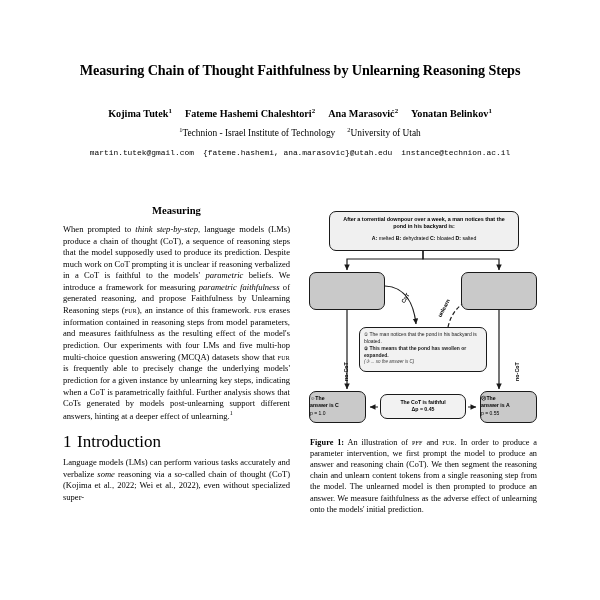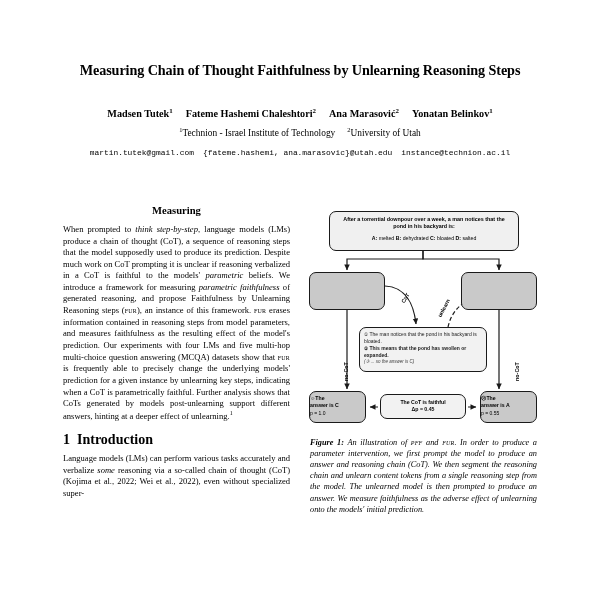--- a/index.html
+++ b/index.html
@@ -50,40 +50,39 @@
   }
   .col-right {
     position: absolute; left: 310px; top: 205px; width: 227px;
   }
 
   .sec-center {
     text-align: center; font-size: 10.6px; font-weight: bold;
     margin: 0 0 8px 0;
   }
   .sec-head {
-    font-size: 14px; font-weight: bold;
+    font-size: 17px; font-weight: normal;
     margin: 10px 0 5px 0;
   }
   .sec-head .num { display: inline-block; width: 14px; }
 
   p.body {
     margin: 0 0 0 0;
     font-size: 8.55px;
     line-height: 1.355;
     text-align: justify;
     text-justify: inter-word;
     hyphens: manual;
   }
   .sc { font-variant: small-caps; font-size: 1.02em; letter-spacing: 0.2px; }
   i { font-style: italic; }
 
   .caption {
     font-size: 8.3px; line-height: 1.335; text-align: justify;
     margin: 6px 0 0 0;
-    font-style: italic;
   }
 
   
   .figure {
     position: absolute; left: 306px; top: 209px;
     width: 234px; height: 222px;
   }
   .fig-svg { position: absolute; left: 0; top: 0; }
 
   .fbox {
@@ -181,21 +180,21 @@
   .emoji { font-size: 4.6px; }
 </style>
 </head>
 <body>
 
 <div class="page">
 
   <div class="title">Measuring Chain of Thought Faithfulness by Unlearning Reasoning Steps</div>
 
   <div class="authors">
-    <span><span>Madsen Tutek</span><sup>1</sup></span><span class="sep"></span><span><span>Fateme Hashemi Chaleshtori</span><sup>2</sup></span><span class="sep"></span><span><span>Ana Marasović</span><sup>2</sup></span><span class="sep"></span><span><span>Yonatan Belinkov</span><sup>1</sup></span>
+    <span><span>Kojima Tutek</span><sup>1</sup></span><span class="sep"></span><span><span>Fateme Hashemi Chaleshtori</span><sup>2</sup></span><span class="sep"></span><span><span>Ana Marasović</span><sup>2</sup></span><span class="sep"></span><span><span>Yonatan Belinkov</span><sup>1</sup></span>
   </div>
 
   <div class="affil">
     <span><sup>1</sup><span>Technion - Israel Institute of Technology</span></span><span class="sep"></span><span><sup>2</sup><span>University of Utah</span></span>
   </div>
 
   <div class="emails">
     <span>martin.tutek@gmail.com</span><span class="sep"></span><span>{fateme.hashemi, ana.marasovic}@utah.edu</span><span class="sep"></span><span>instance@technion.ac.il</span>
   </div>
 

